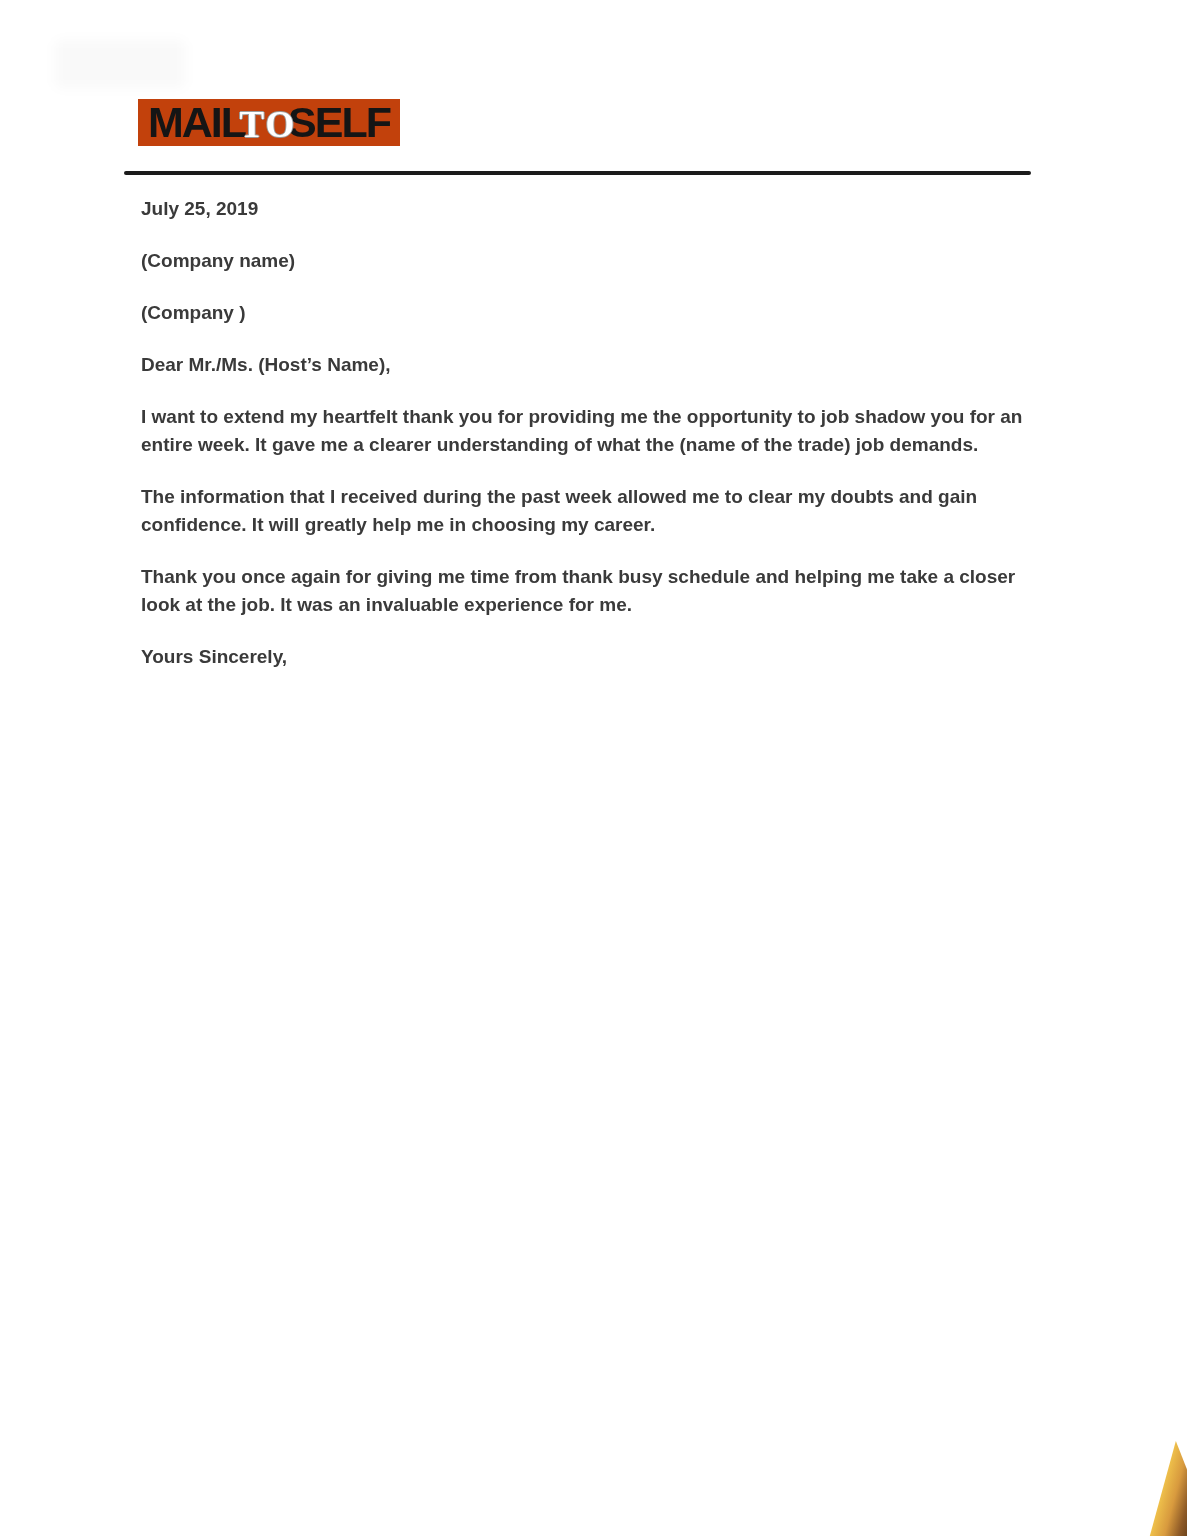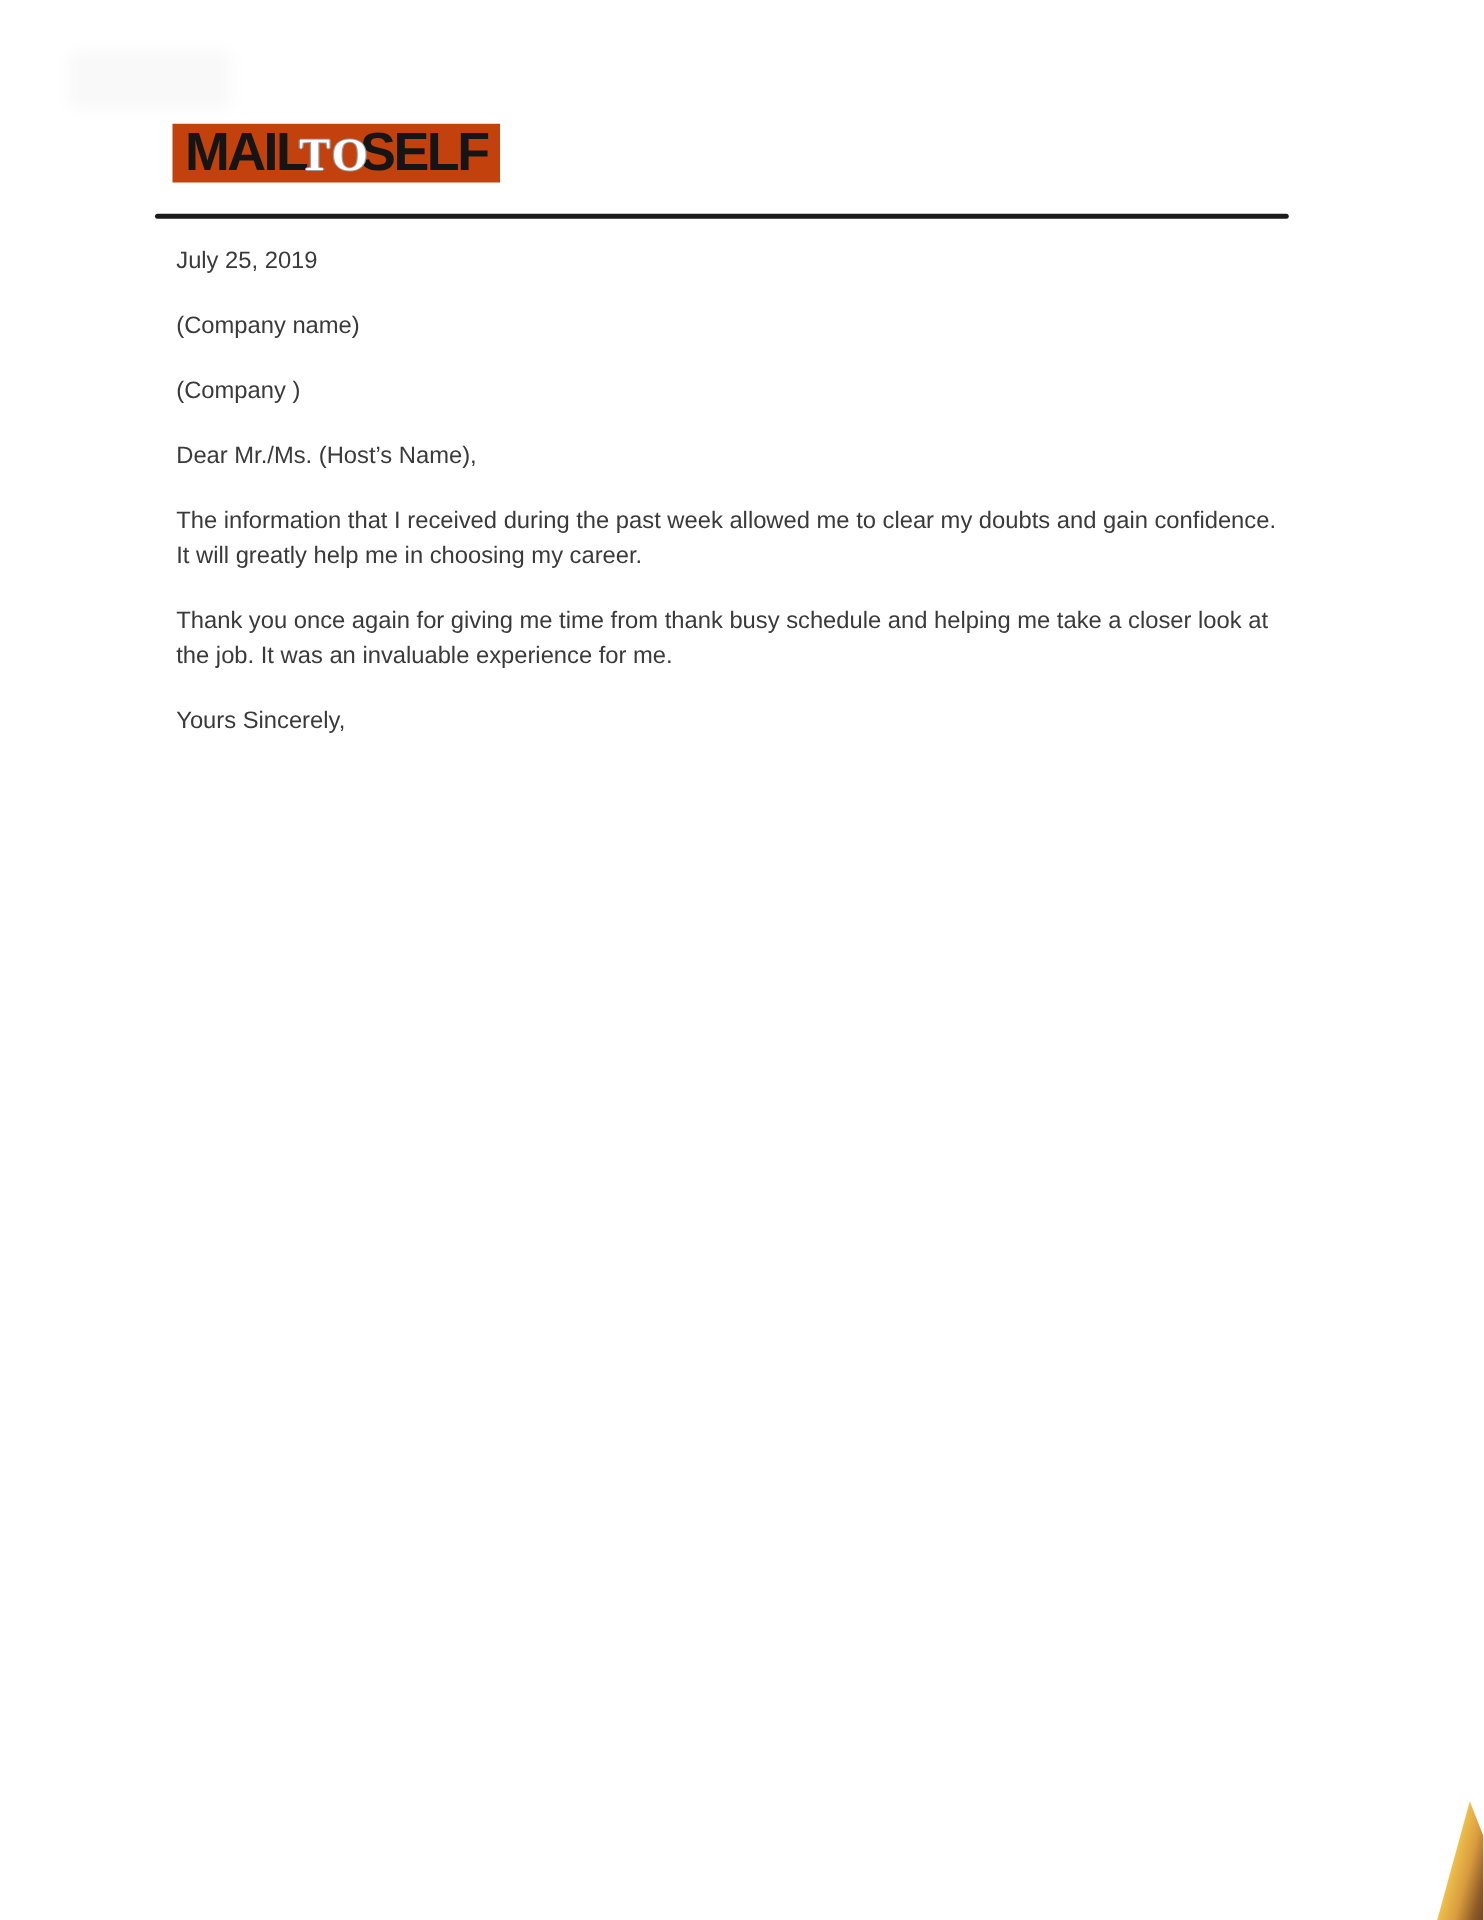--- a/index.html
+++ b/index.html
@@ -81,20 +81,21 @@
     position: absolute;
     left: 141px;
     top: 195px;
     width: 890px;
     font-size: 19px;
     line-height: 28px;
     color: #3a3a3a;
   }
   .letter p {
     margin: 0 0 24px 0;
+    font-weight: bold;
   }
 
   
   .corner-ribbon {
     position: absolute;
     right: 0;
     bottom: 0;
     width: 62px;
     height: 95px;
     clip-path: polygon(82% 0%, 100% 30%, 100% 100%, 40% 100%);
@@ -114,20 +115,21 @@
     <span class="logo-to">TO</span>
   </div>
 
   <div class="rule"></div>
 
   <div class="letter">
     <p>July 25, 2019</p>
     <p>(Company name)</p>
     <p>(Company )</p>
     <p>Dear Mr./Ms. (Host’s Name),</p>
+    <p>I want to extend my heartfelt thank you for providing me the opportunity to job shadow you for an entire week. It gave me a clearer understanding of what the (name of the trade) job demands.</p>
     <p>The information that I received during the past week allowed me to clear my doubts and gain confidence. It will greatly help me in choosing my career.</p>
     <p>Thank you once again for giving me time from thank busy schedule and helping me take a closer look at the job. It was an invaluable experience for me.</p>
     <p>Yours Sincerely,</p>
   </div>
 
   <div class="corner-ribbon"></div>
 
 </div>
 
 </body></html>

